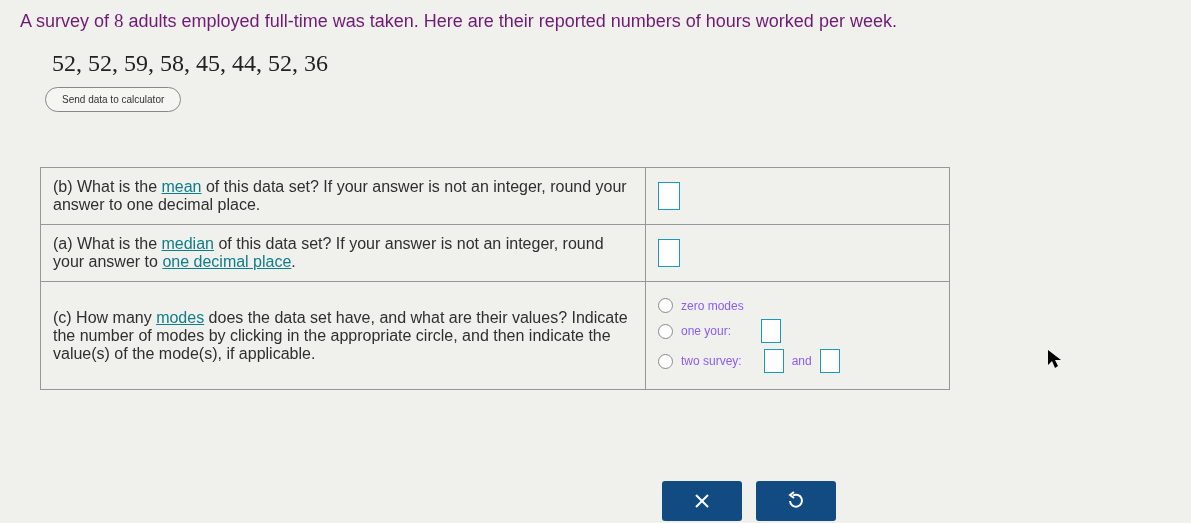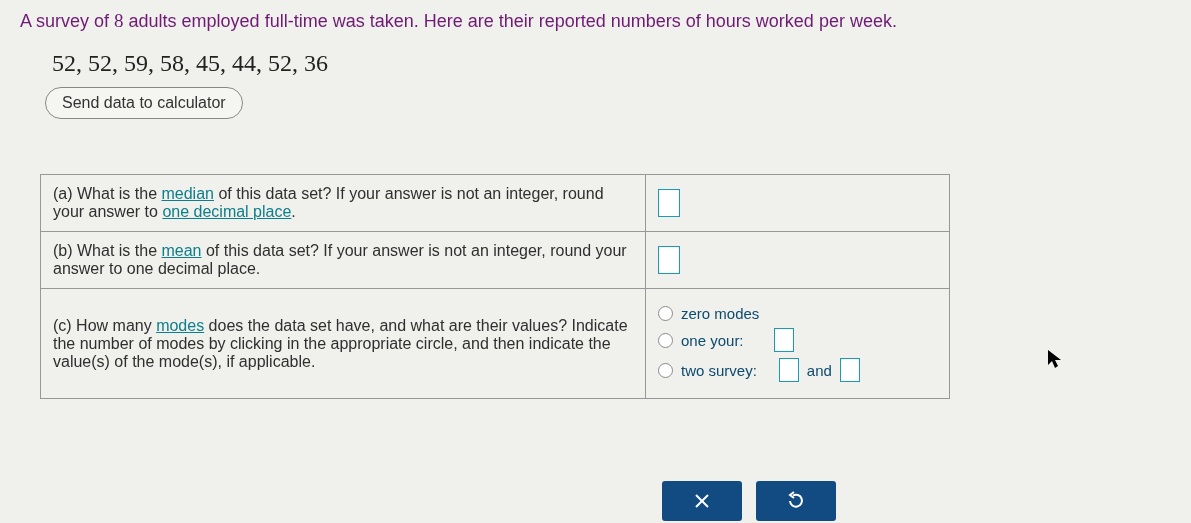--- a/index.html
+++ b/index.html
@@ -32,21 +32,21 @@
       margin-bottom: 10px;
       color: #222;
     }
     .send-data-btn {
       display: inline-block;
       margin-left: 25px;
       padding: 6px 16px;
       border: 1px solid #888;
       border-radius: 18px;
       background: #f5f5f2;
-      font-size: 16px;
+      font-size: 10px;
       color: #333;
       cursor: pointer;
     }
     .question-table {
       margin-top: 55px;
       border-collapse: collapse;
       width: 910px;
       margin-left: 20px;
     }
     .question-table td {
@@ -85,22 +85,22 @@
     .radio-circle {
       width: 15px;
       height: 15px;
       border: 1.5px solid #8a8a8a;
       border-radius: 50%;
       display: inline-block;
       background: #fff;
       flex-shrink: 0;
     }
     .radio-label {
-      font-size: 15px;
-      color: #0c4a6e;
+      font-size: 12px;
+      color: #8b5cf6;
     }
     .small-input {
       width: 20px;
       height: 24px;
       border: 1.5px solid #1a9ab8;
       background: #fff;
       display: inline-block;
     }
     .row-c-answer {
       vertical-align: top;
@@ -146,29 +146,29 @@
 </div>
 
 <div class="data-values">52, 52, 59, 58, 45, 44, 52, 36</div>
 
 <div class="send-data-btn">Send data to calculator</div>
 
 <table class="question-table">
   <tbody>
       <tr>
     <td class="prompt-cell">
-      <span>(a) What is the </span><span class="link-term">median</span><span> of this data set? If your answer is not an integer, round your answer to </span><span class="link-term">one decimal place</span><span>.</span>
+      <span>(b) What is the </span><span class="link-term">mean</span><span> of this data set? If your answer is not an integer, round your answer to one decimal place.</span>
     </td>
     <td class="answer-cell">
       <span class="answer-input"></span>
     </td>
   </tr>
   <tr>
     <td class="prompt-cell">
-      <span>(b) What is the </span><span class="link-term">mean</span><span> of this data set? If your answer is not an integer, round your answer to one decimal place.</span>
+      <span>(a) What is the </span><span class="link-term">median</span><span> of this data set? If your answer is not an integer, round your answer to </span><span class="link-term">one decimal place</span><span>.</span>
     </td>
     <td class="answer-cell">
       <span class="answer-input"></span>
     </td>
   </tr>
   <tr>
     <td class="prompt-cell">
       <span>(c) How many </span><span class="link-term">modes</span><span> does the data set have, and what are their values? Indicate the number of modes by clicking in the appropriate circle, and then indicate the value(s) of the mode(s), if applicable.</span>
     </td>
     <td class="row-c-answer">

